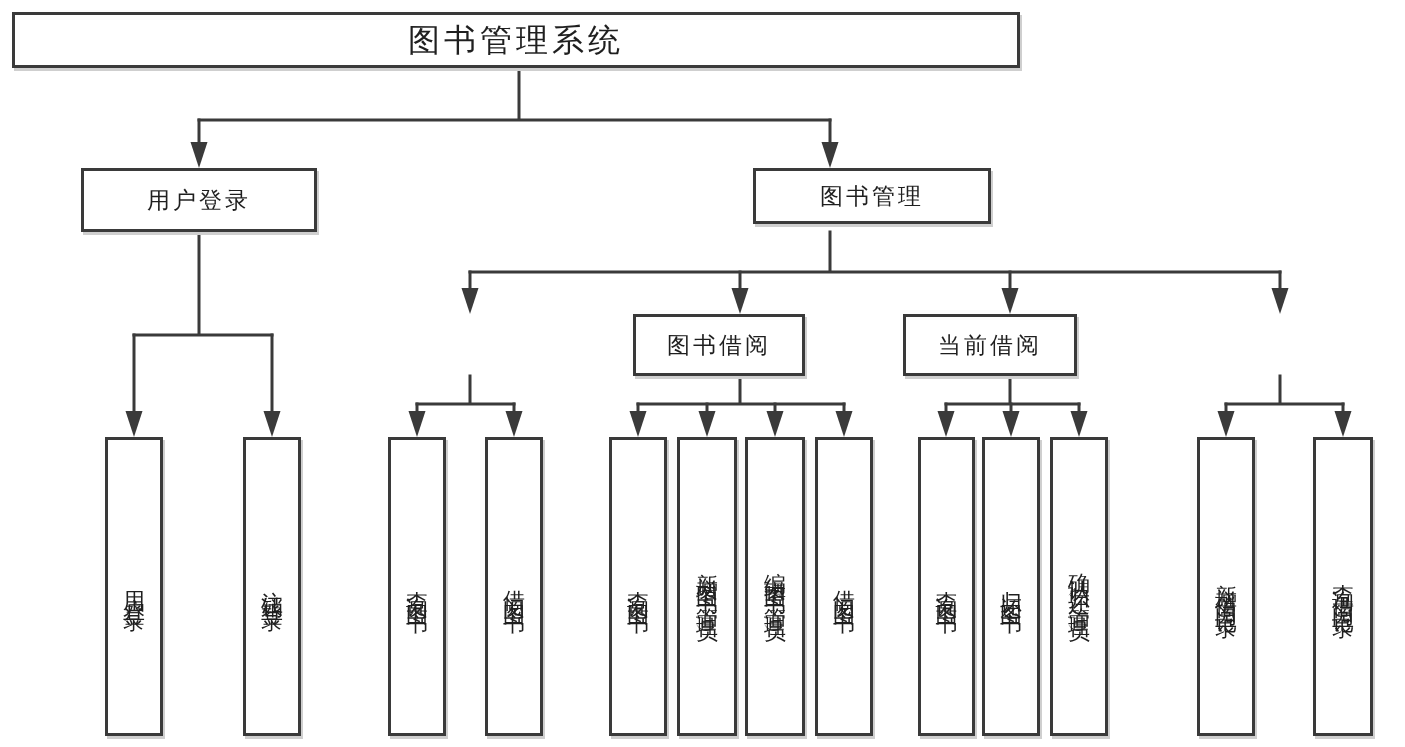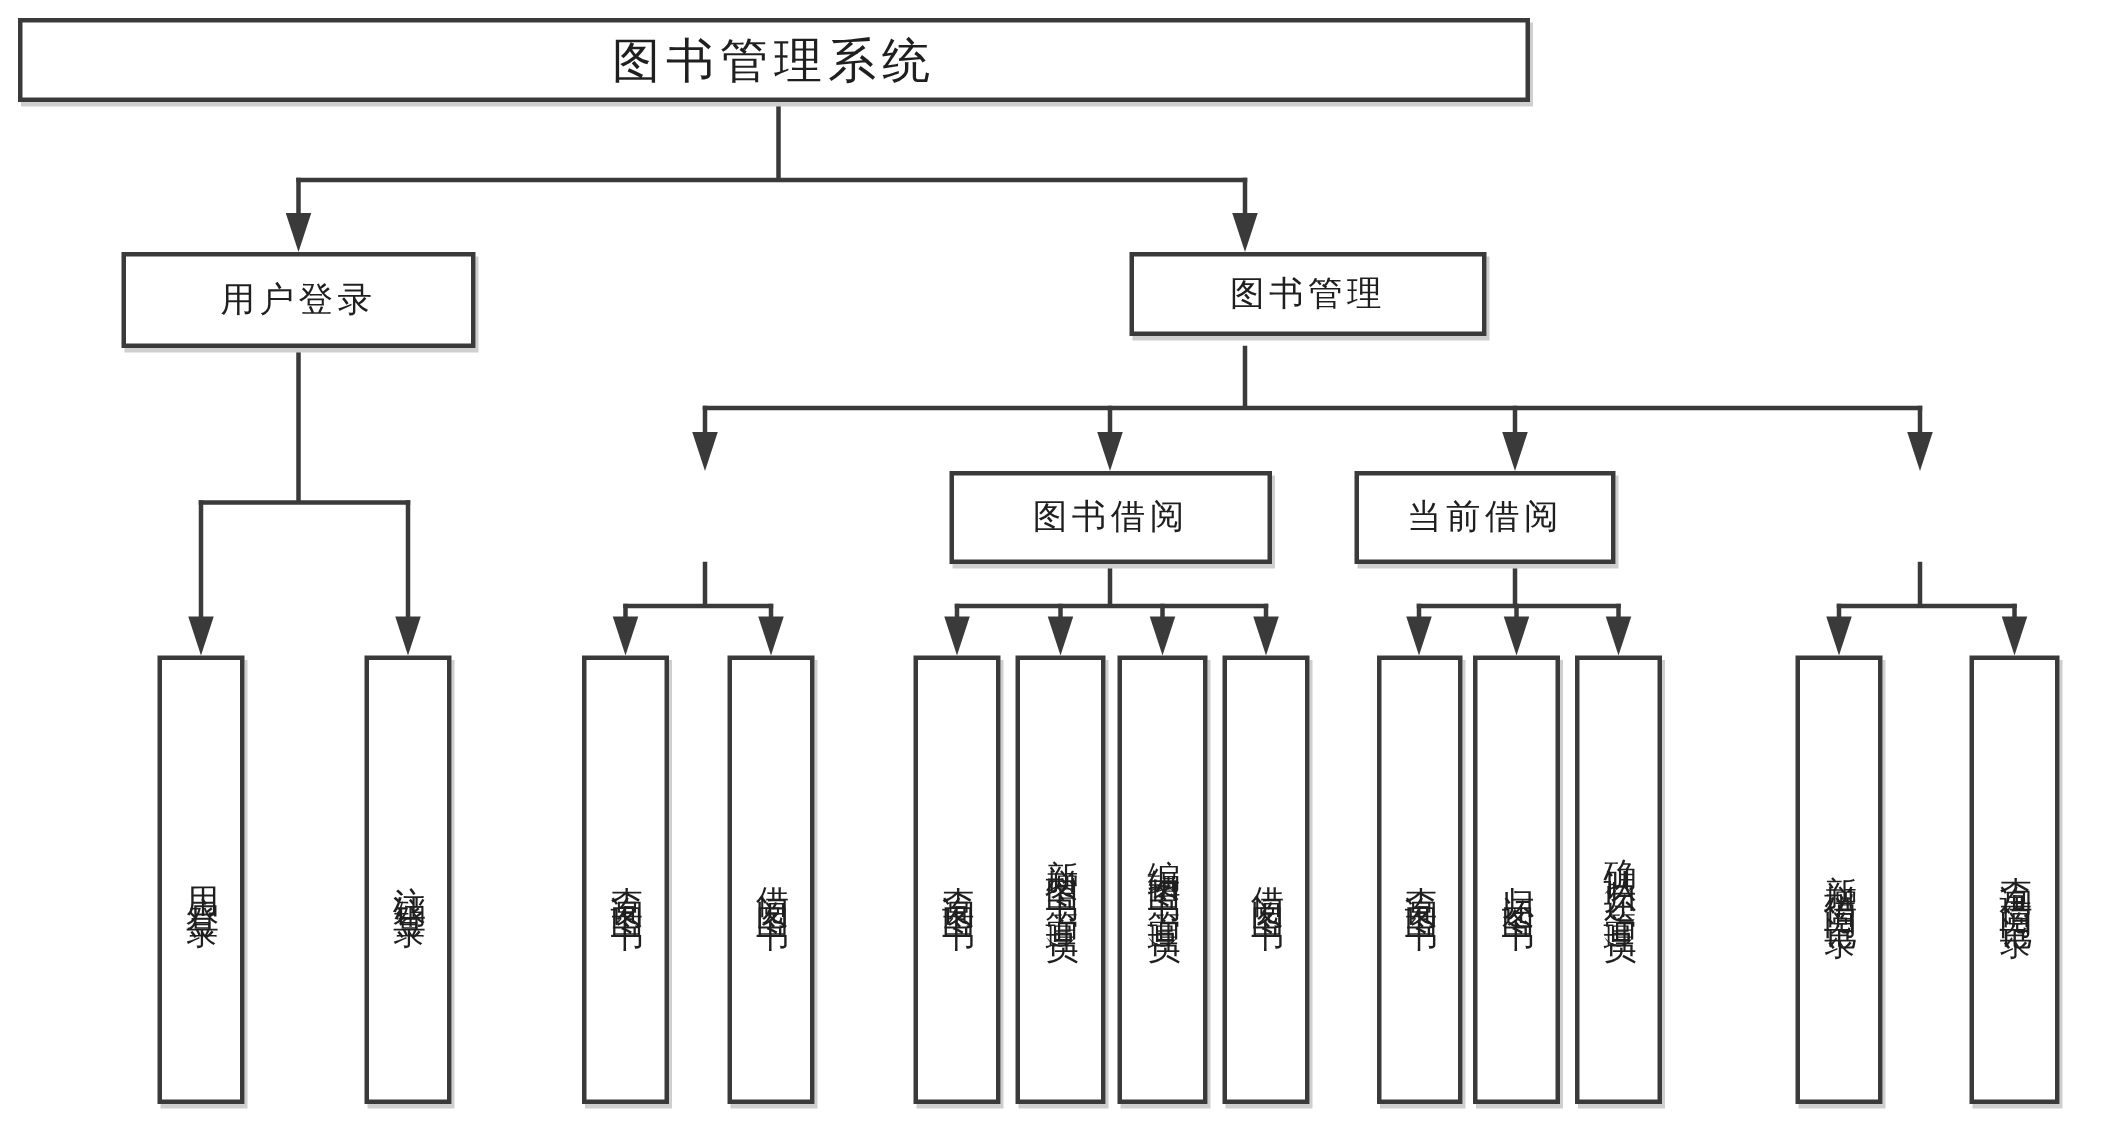--- a/index.html
+++ b/index.html
@@ -132,21 +132,21 @@
     <span class="h-label root-label">图书管理系统</span>
   </div>
 
   <div class="box" style="left:81px; top:168px; width:236px; height:64px;">
     <span class="h-label">用户登录</span>
   </div>
   <div class="box" style="left:711px; top:168px; width:238px; height:56px;margin-left:42px;">
     <span class="h-label">图书管理</span>
   </div>
 
-  <div class="box" style="left:633px; top:314px; width:215px; height:62px;">
+  <div class="box" style="left:633px; top:314px; width:172px; height:62px;">
     <span class="h-label">图书借阅</span>
   </div>
   <div class="box" style="left:903px; top:314px; width:174px; height:62px;">
     <span class="h-label">当前借阅</span>
   </div>
 
   <div class="box" style="left:105px; top:437px; width:58px; height:299px;">
     <span class="v-label">用户登录</span>
   </div>
   <div class="box" style="left:243px; top:437px; width:58px; height:299px;">

